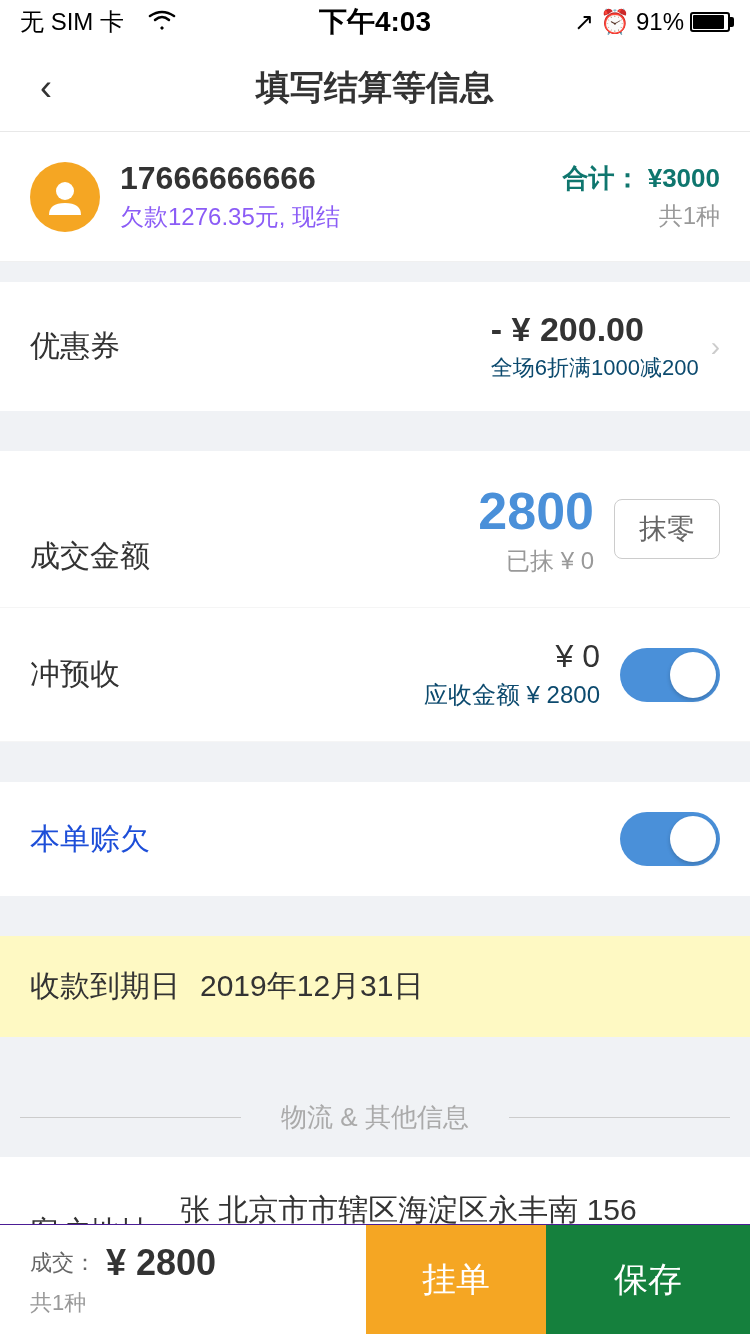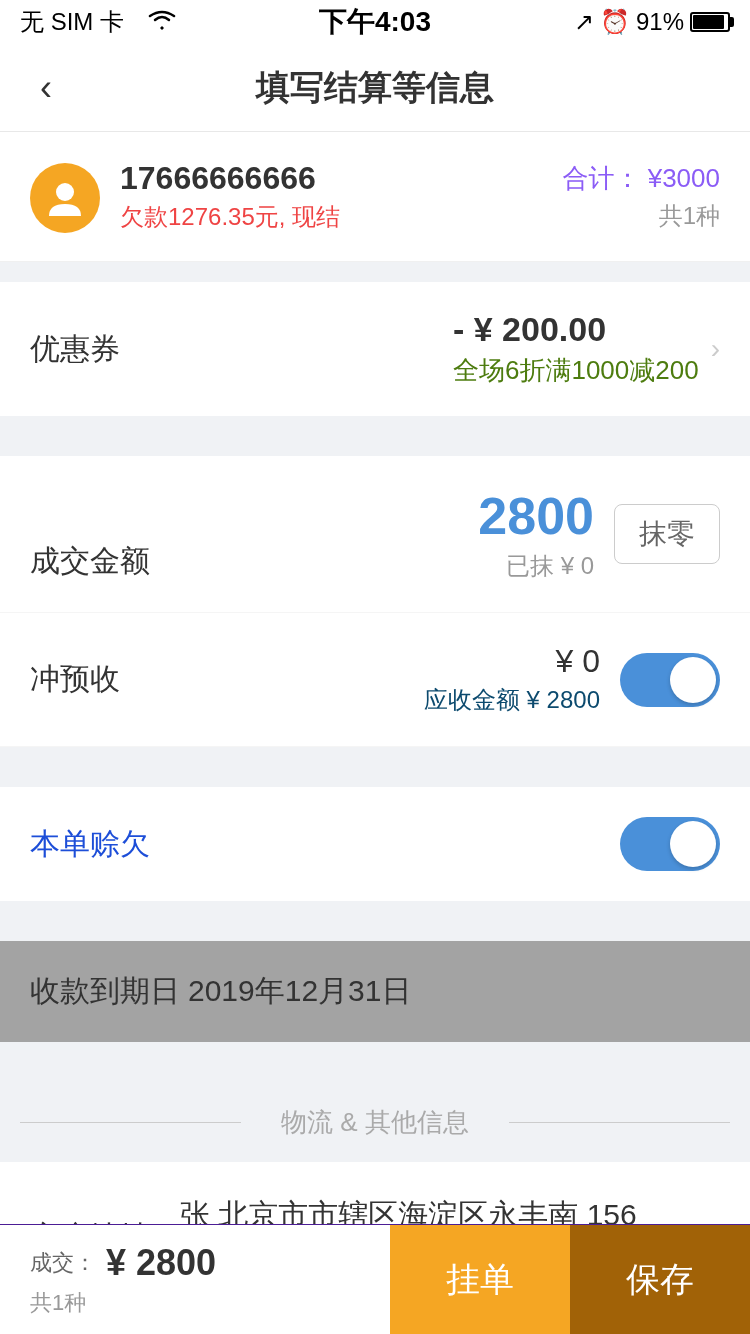--- a/index.html
+++ b/index.html
@@ -85,50 +85,51 @@
       background: #fff;
       padding: 28px 30px;
       display: flex;
       align-items: center;
       justify-content: space-between;
       border-bottom: 1px solid #f0f0f0;
       margin-bottom: 20px;
     }
     .customer-left {
       display: flex;
-      align-items: flex-end;
+      align-items: center;
       gap: 20px;
     }
     .avatar {
       width: 70px;
       height: 70px;
       border-radius: 50%;
       background: #f5a623;
       display: flex;
       align-items: center;
       justify-content: center;
       color: #fff;
       font-size: 36px;
     }
     .customer-name {
       font-size: 32px;
       font-weight: 600;
       color: #333;
     }
     .customer-sub {
       font-size: 24px;
-      color: #ef4444;
+      color: #8b5cf6;
       margin-top: 4px;
     }
     .customer-right {
       text-align: right;
     }
     .total-label {
       font-size: 26px;
-      color: #8b5cf6;
+      color: #0f766e;
+      font-weight: bold;
     }
     .total-count {
       font-size: 24px;
       color: #999;
       margin-top: 4px;
     }
 
     
     .coupon-row {
       background: #fff;
@@ -141,22 +142,22 @@
     .coupon-label {
       font-size: 30px;
       color: #333;
     }
     .coupon-amount {
       font-size: 34px;
       color: #333;
       font-weight: 600;
     }
     .coupon-desc {
-      font-size: 26px;
-      color: #4d7c0f;
+      font-size: 22px;
+      color: #0c4a6e;
       margin-top: 4px;
       text-align: right;
     }
     .chevron-icon {
       color: #ccc;
       font-size: 28px;
     }
 
     
     .divider-gray {
@@ -270,25 +271,25 @@
       justify-content: space-between;
       margin-bottom: 20px;
     }
     .debt-label {
       font-size: 30px;
       color: #1d4ed8;
     }
 
     
     .due-row {
-      background: #a3a3a3;
+      background: #fef9c3;
       padding: 30px;
       display: flex;
       align-items: center;
-      gap: 8px;
+      gap: 20px;
       margin-bottom: 20px;
     }
     .due-label {
       font-size: 30px;
       color: #333;
     }
     .due-date {
       font-size: 30px;
       color: #333;
     }
@@ -378,22 +379,22 @@
       background: #f5a623;
       color: #fff;
       font-size: 34px;
       border: none;
       cursor: pointer;
       display: flex;
       align-items: center;
       justify-content: center;
     }
     .btn-save {
-      width: 180px;
-      background: #a16207;
+      width: 204px;
+      background: #15803d;
       color: #fff;
       font-size: 34px;
       border: none;
       cursor: pointer;
       display: flex;
       align-items: center;
       justify-content: center;
     }
 
     

